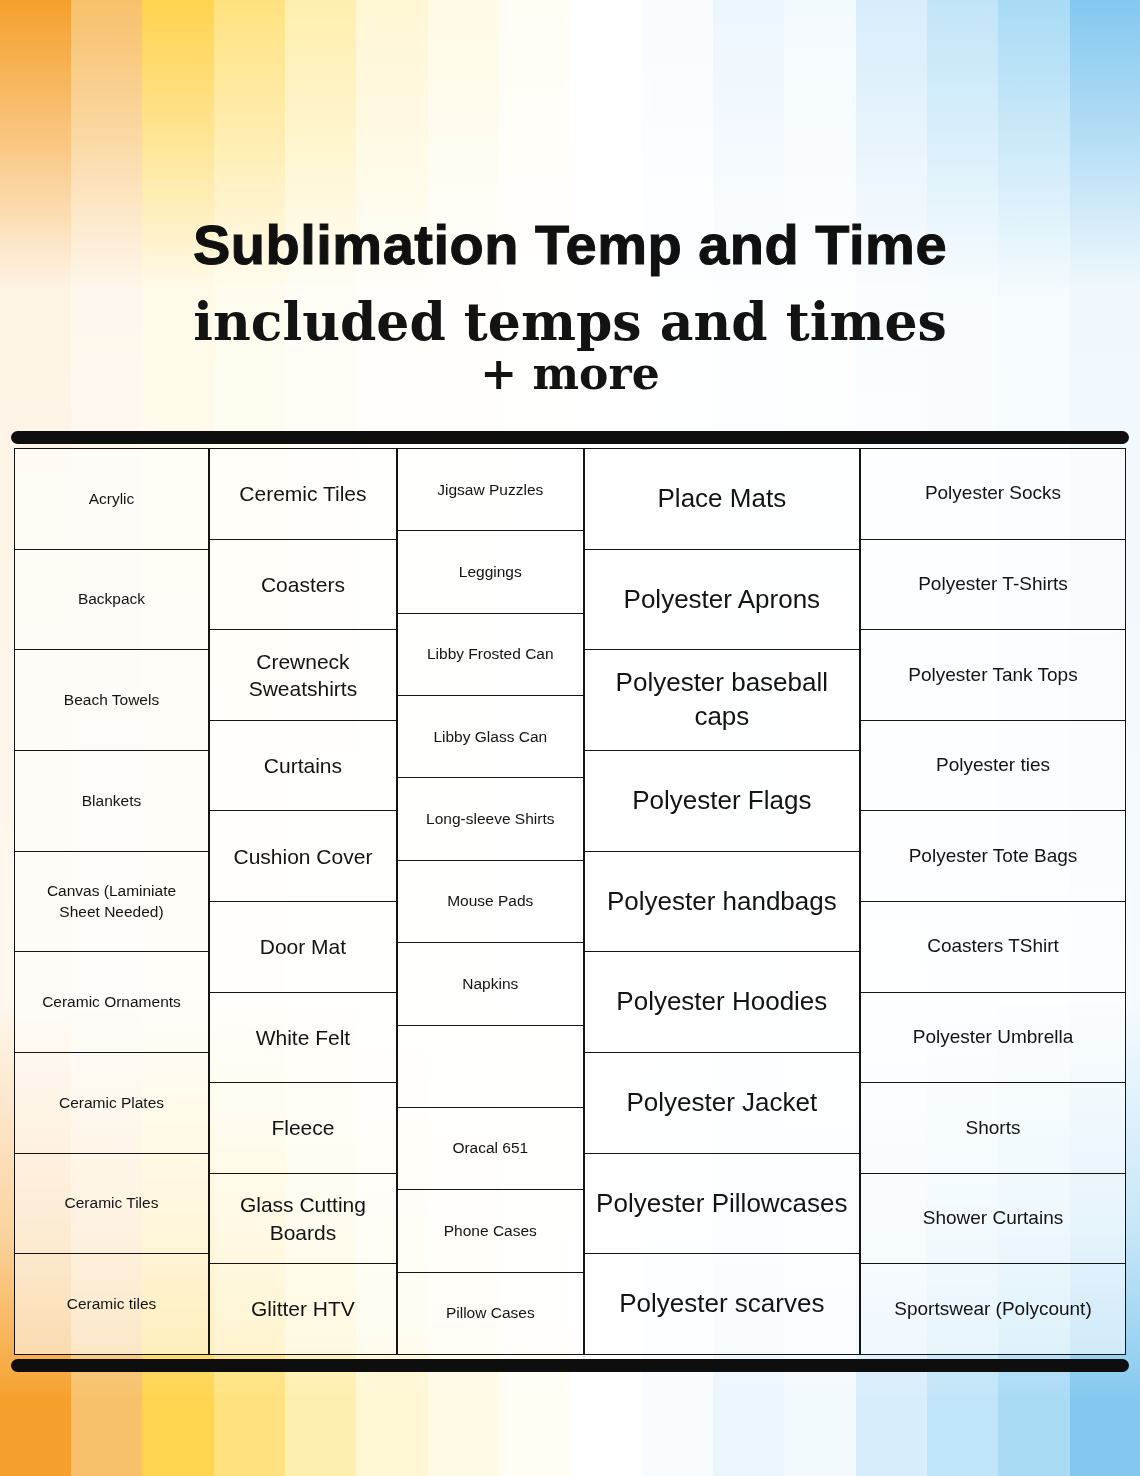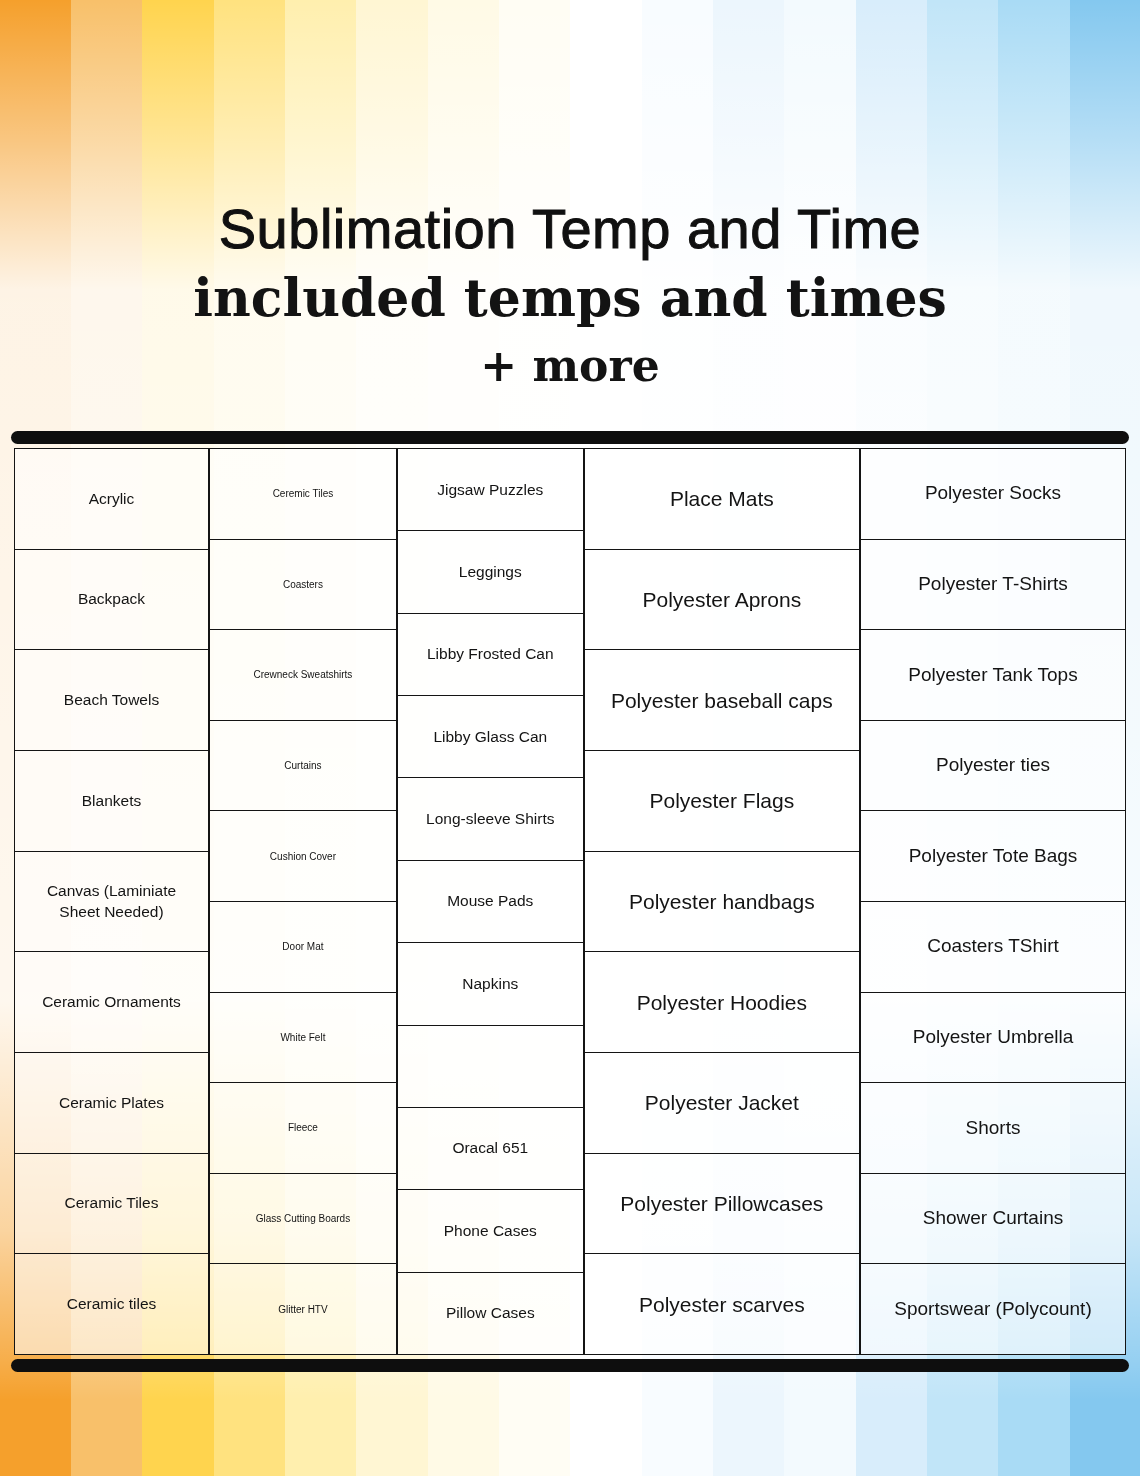--- a/index.html
+++ b/index.html
@@ -39,39 +39,39 @@
         #84c8ef 1070px 1140px);
   }
 
   
   .header{
     position:absolute;
     top:196px; left:0; right:0;
     text-align:center;
   }
   .title{
-    margin:0;
+    margin:16px;
     font-family:"Liberation Sans", sans-serif;
-    font-weight:400;
+    font-weight:700;
     font-size:56px;
     letter-spacing:0.5px;
     color:#101010;
     -webkit-text-stroke:1px #101010;
   }
   .script-line{
     font-family:"DejaVu Serif", serif;
     font-weight:600;
     font-size:52px;
     line-height:1.1;
     color:#131313;
     margin-top:8px;
   }
   .script-more{
     font-size:44px;
-    margin-top:16px;
+    margin-top:0;
   }
 
   
   .tablewrap{
     position:absolute;
     left:11px; top:431px;
     width:1118px; height:941px;
     display:flex;
     flex-direction:column;
   }
@@ -87,23 +87,23 @@
     display:flex;
     padding:4px 3px;
   }
   .col{
     display:flex;
     flex-direction:column;
     border:1.6px solid #141414;
     background:transparent;
   }
   .c1{flex:190 1 0; font-size:15.5px;}
-  .c2{flex:183 1 0; font-size:10px;}
+  .c2{flex:183 1 0; font-size:21px;}
   .c3{flex:182 1 0; font-size:15.5px;}
-  .c4{flex:270 1 0; font-size:21px;}
+  .c4{flex:270 1 0; font-size:26px;}
   .c5{flex:260 1 0; font-size:19px;}
   .cell{
     flex:1 1 0;
     min-height:0;
     display:flex;
     align-items:center;
     justify-content:center;
     text-align:center;
     padding:4px 10px;
     border-bottom:1.6px solid #141414;

